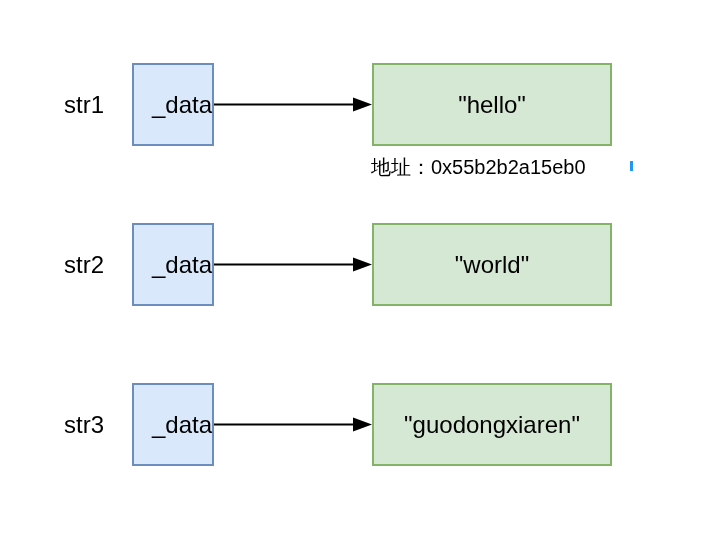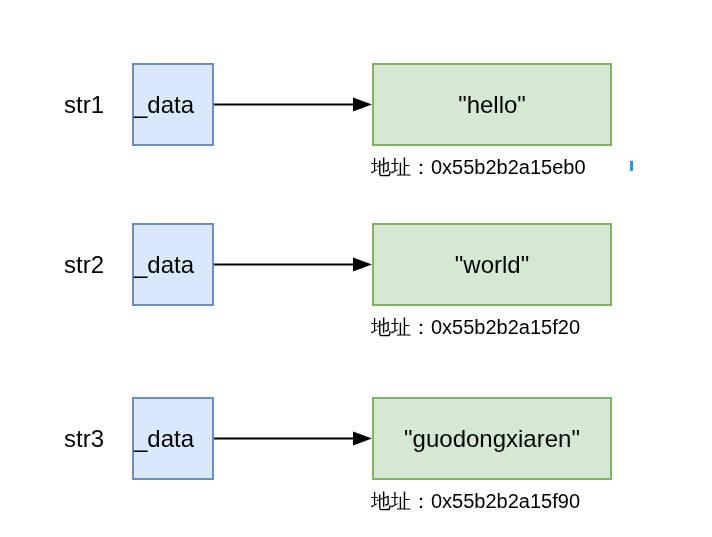--- a/index.html
+++ b/index.html
@@ -7,31 +7,31 @@
     width: 712px; height: 537px;
     background: #ffffff;
     font-family: "Liberation Sans", "DejaVu Sans", sans-serif;
     position: relative; overflow: hidden;
     color: #000000;
   }
   .canvas { position: absolute; left: 0; top: 0; width: 712px; height: 537px; }
   .row { position: absolute; left: 0; width: 580px; height: 135px; padding-left: 8px; }
   .row.r0 { top: 63px; }
   .row.r1 { top: 223px; text-decoration: underline; }
-  .row.r2 { top: 397px; }
+  .row.r2 { top: 383px; }
   .var-label {
     position: absolute; left: 64px; top: 0; height: 83px;
     display: flex; align-items: center;
     font-size: 24px; line-height: 1;
   }
   .pointer-box {
     position: absolute; left: 132px; top: 0; width: 82px; height: 83px;
     box-sizing: border-box;
     background: #dae8fc; border: 2px solid #6c8ebf;
-    display: flex; align-items: center; justify-content: flex-start;
+    display: flex; align-items: center; justify-content: flex-end;
     font-size: 24px;
   }
   .arrow-svg { position: absolute; left: 214px; top: 0; width: 158px; height: 83px; }
   .string-box {
     position: absolute; left: 372px; top: 0; width: 240px; height: 83px;
     box-sizing: border-box;
     background: #d5e8d4; border: 2px solid #82b366;
     display: flex; align-items: center; justify-content: center;
     font-size: 24px;
   }
@@ -69,33 +69,31 @@
     <div class="pointer-box">
       <span>_data</span>
     </div>
     <svg class="arrow-svg" viewBox="0 0 158 83" xmlns="http://www.w3.org/2000/svg">
       <line x1="0" y1="41.5" x2="141" y2="41.5" stroke="#000000" stroke-width="2"></line>
       <polygon points="158,41.5 139,34.5 139,48.5" fill="#000000"></polygon>
     </svg>
     <div class="string-box">
       <span>"world"</span>
     </div>
-    <div class="address-label">地址：0x55b2b2a15f20</div>
   </div>
 
   <div class="row r2">
     <div class="var-label">str3</div>
     <div class="pointer-box">
       <span>_data</span>
     </div>
     <svg class="arrow-svg" viewBox="0 0 158 83" xmlns="http://www.w3.org/2000/svg">
       <line x1="0" y1="41.5" x2="141" y2="41.5" stroke="#000000" stroke-width="2"></line>
       <polygon points="158,41.5 139,34.5 139,48.5" fill="#000000"></polygon>
     </svg>
     <div class="string-box">
       <span>"guodongxiaren"</span>
     </div>
-    <div class="address-label">地址：0x55b2b2a15f90</div>
   </div>
 
   <div class="text-caret"></div>
 
 </div>
 
 </body></html>

